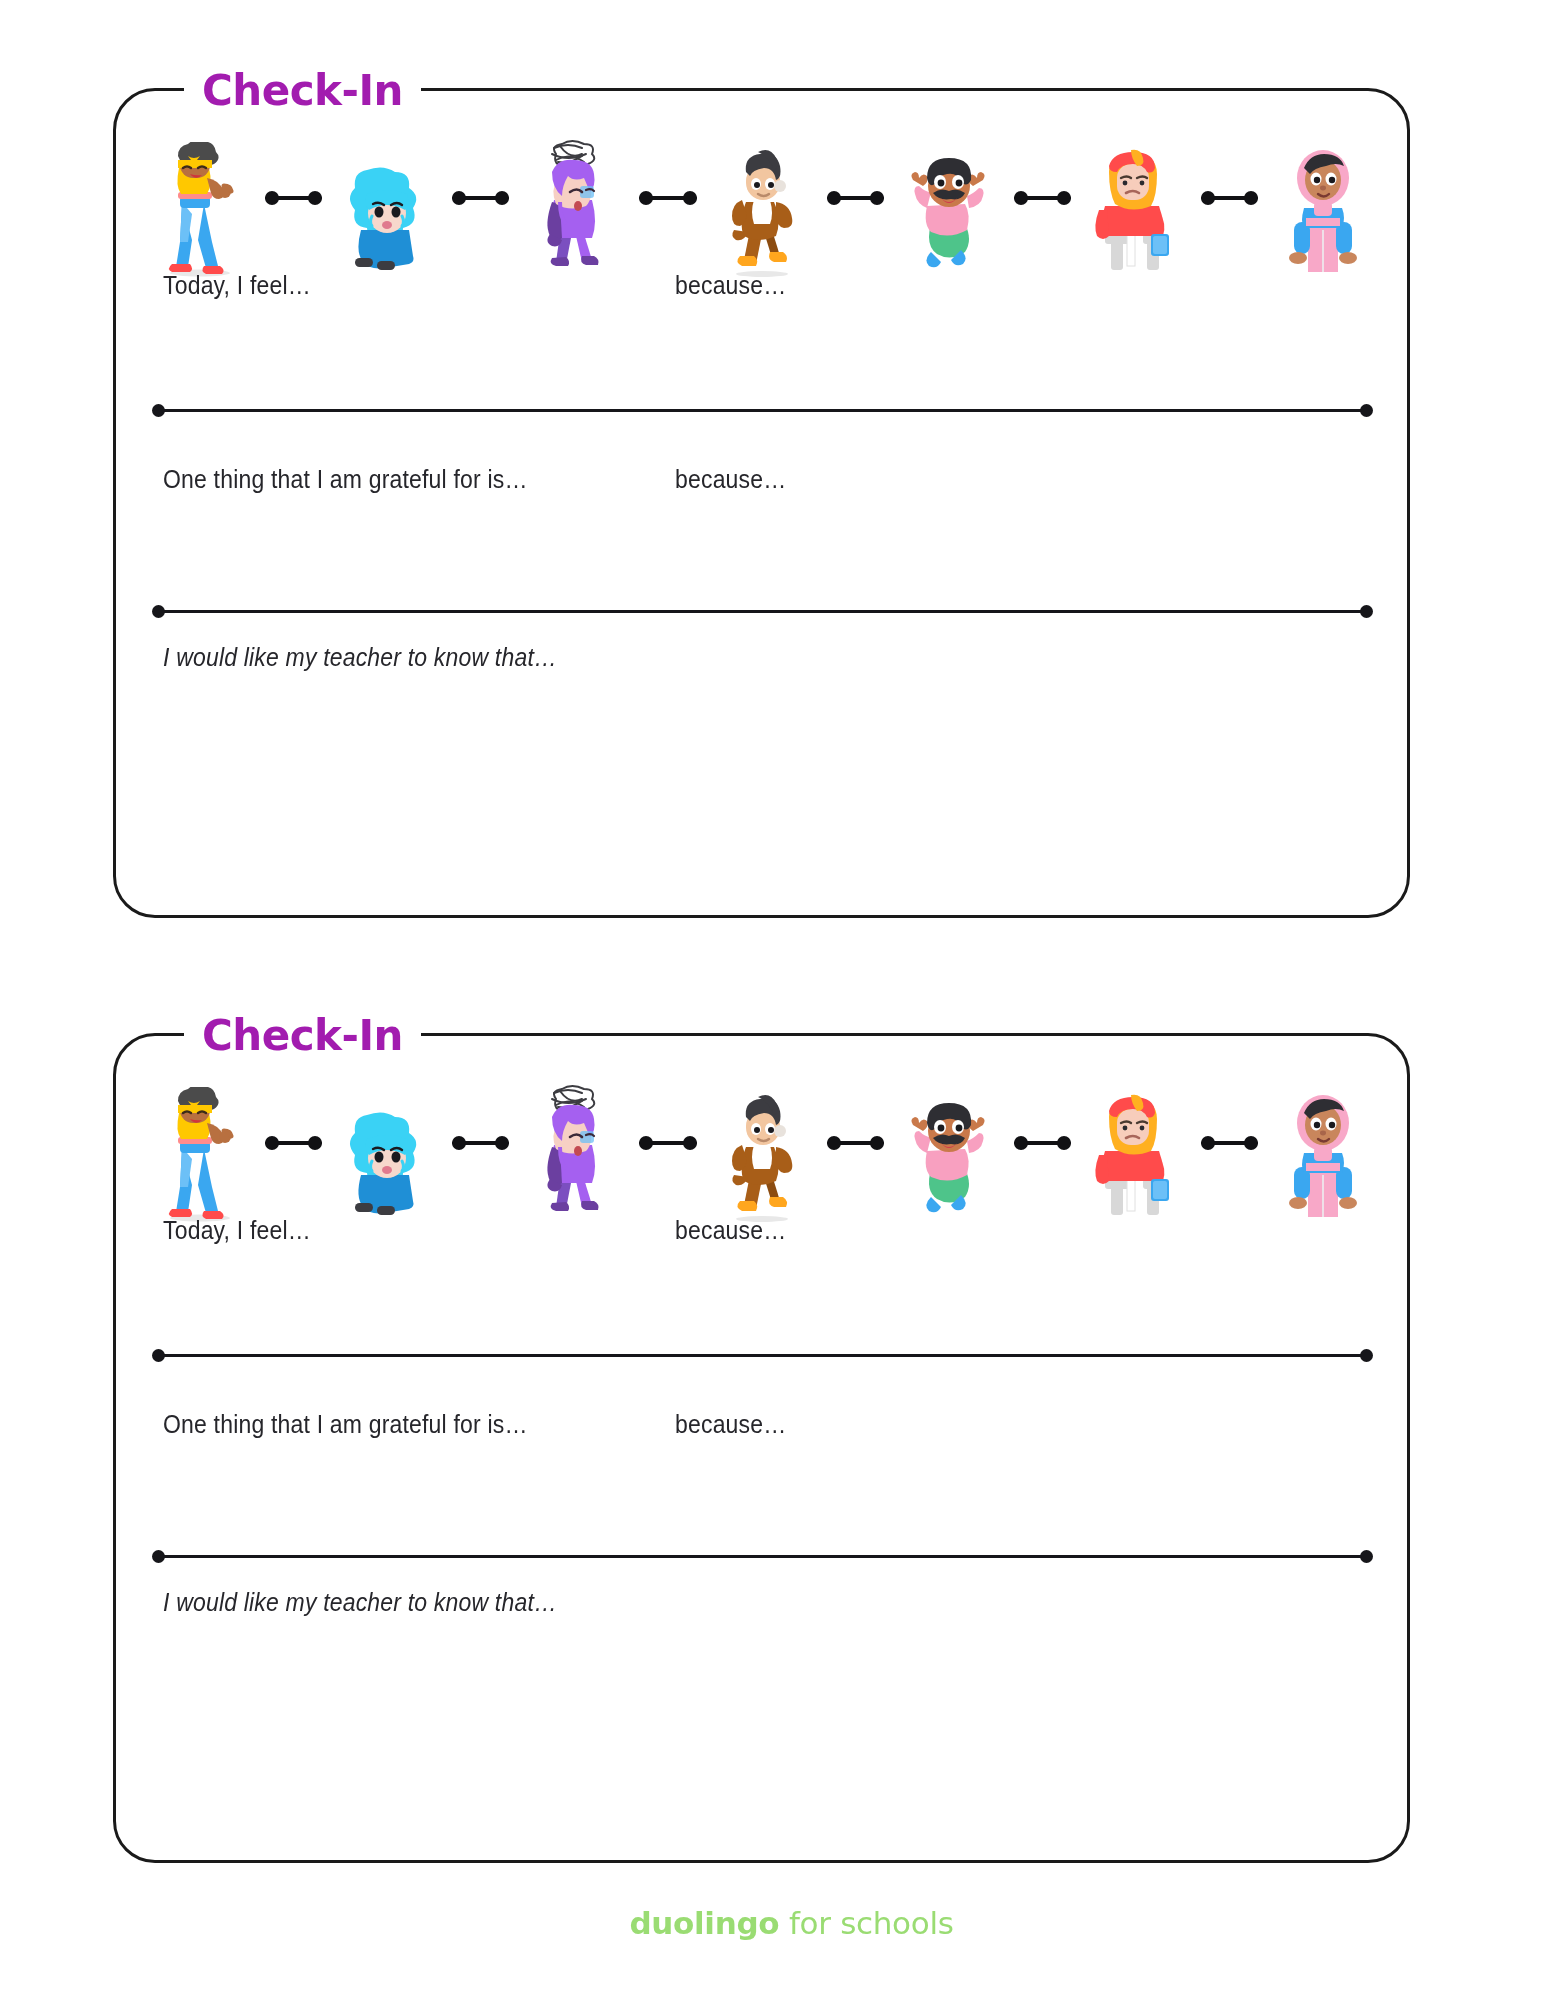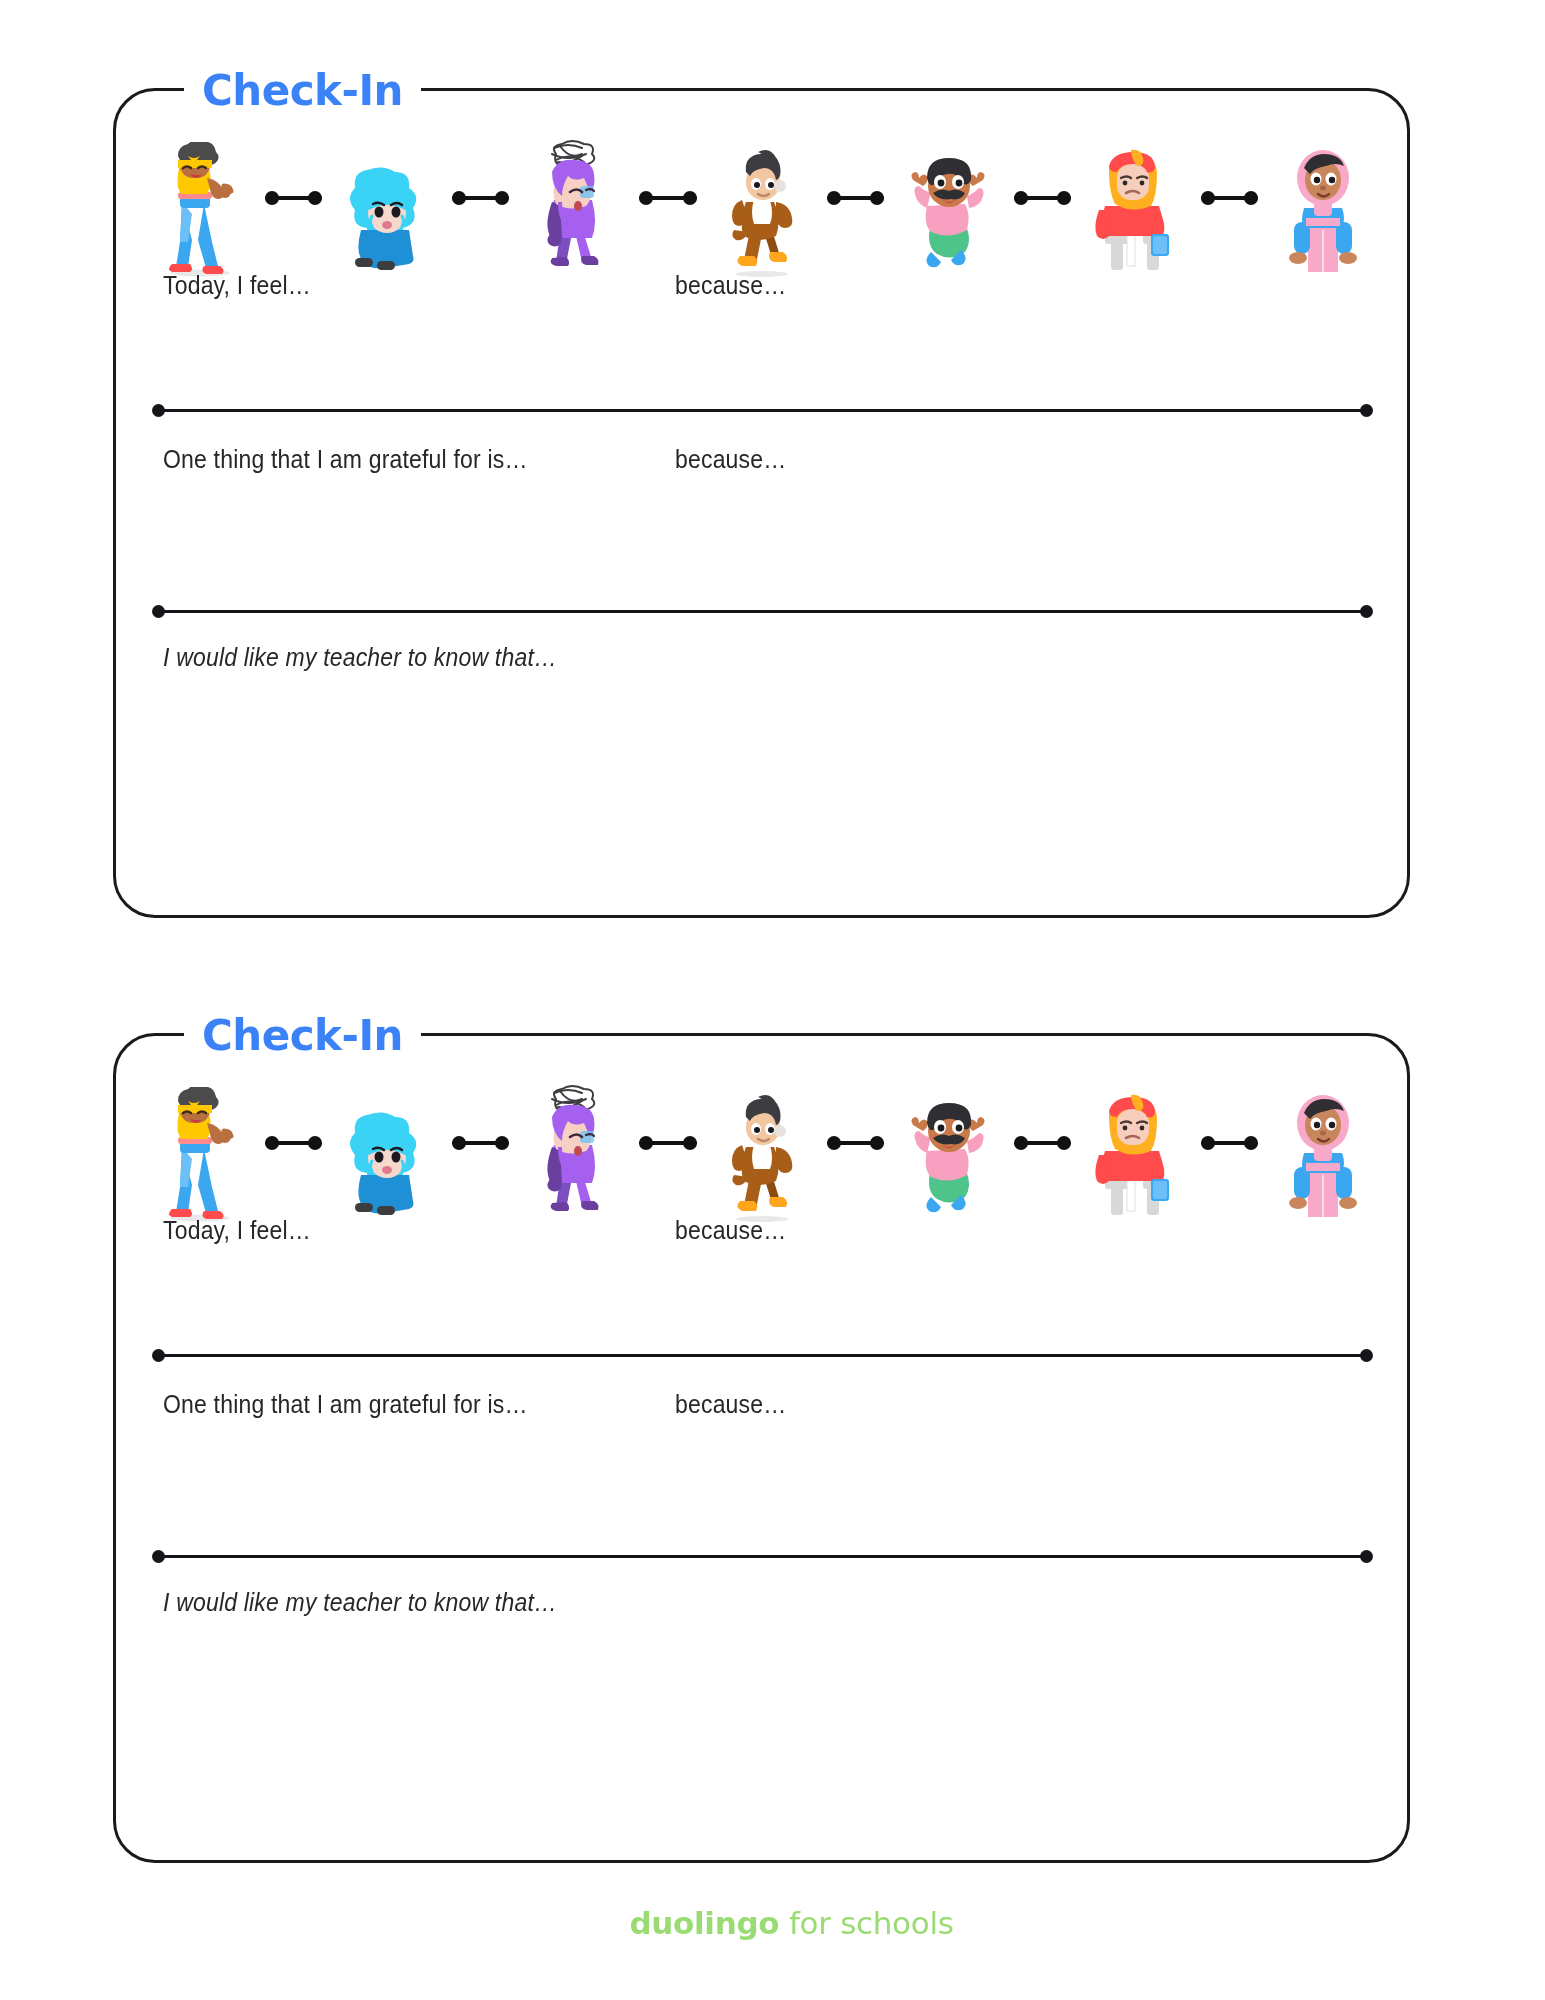--- a/index.html
+++ b/index.html
@@ -42,21 +42,21 @@
     background: #ffffff;
     padding: 0 18px;
     display: flex;
     align-items: center;
   }
   .title {
     font-family: "DejaVu Sans", sans-serif;
     font-weight: 700;
     font-size: 42px;
     letter-spacing: -0.5px;
-    color: #3b82f6;
+    color: #a21caf;
     line-height: 1;
     white-space: nowrap;
   }
 
   
   .char-row {
     position: absolute;
     left: 28px;
     right: 28px;
     top: 22px;
@@ -123,21 +123,21 @@
     font-size: 25px;
     color: #26262b;
     white-space: nowrap;
     transform: scaleX(0.92);
     transform-origin: left center;
     letter-spacing: 0.2px;
   }
   .prompt-because { margin-left: 0; }
 
   .row-a { top: 180px; }
-  .row-b { top: 354px; }
+  .row-b { top: 374px; }
   .row-c { top: 552px; font-style: italic; }
 
   .because-col {
     position: absolute;
     left: 512px;
   }
 
   
   .rule {
     position: absolute;

